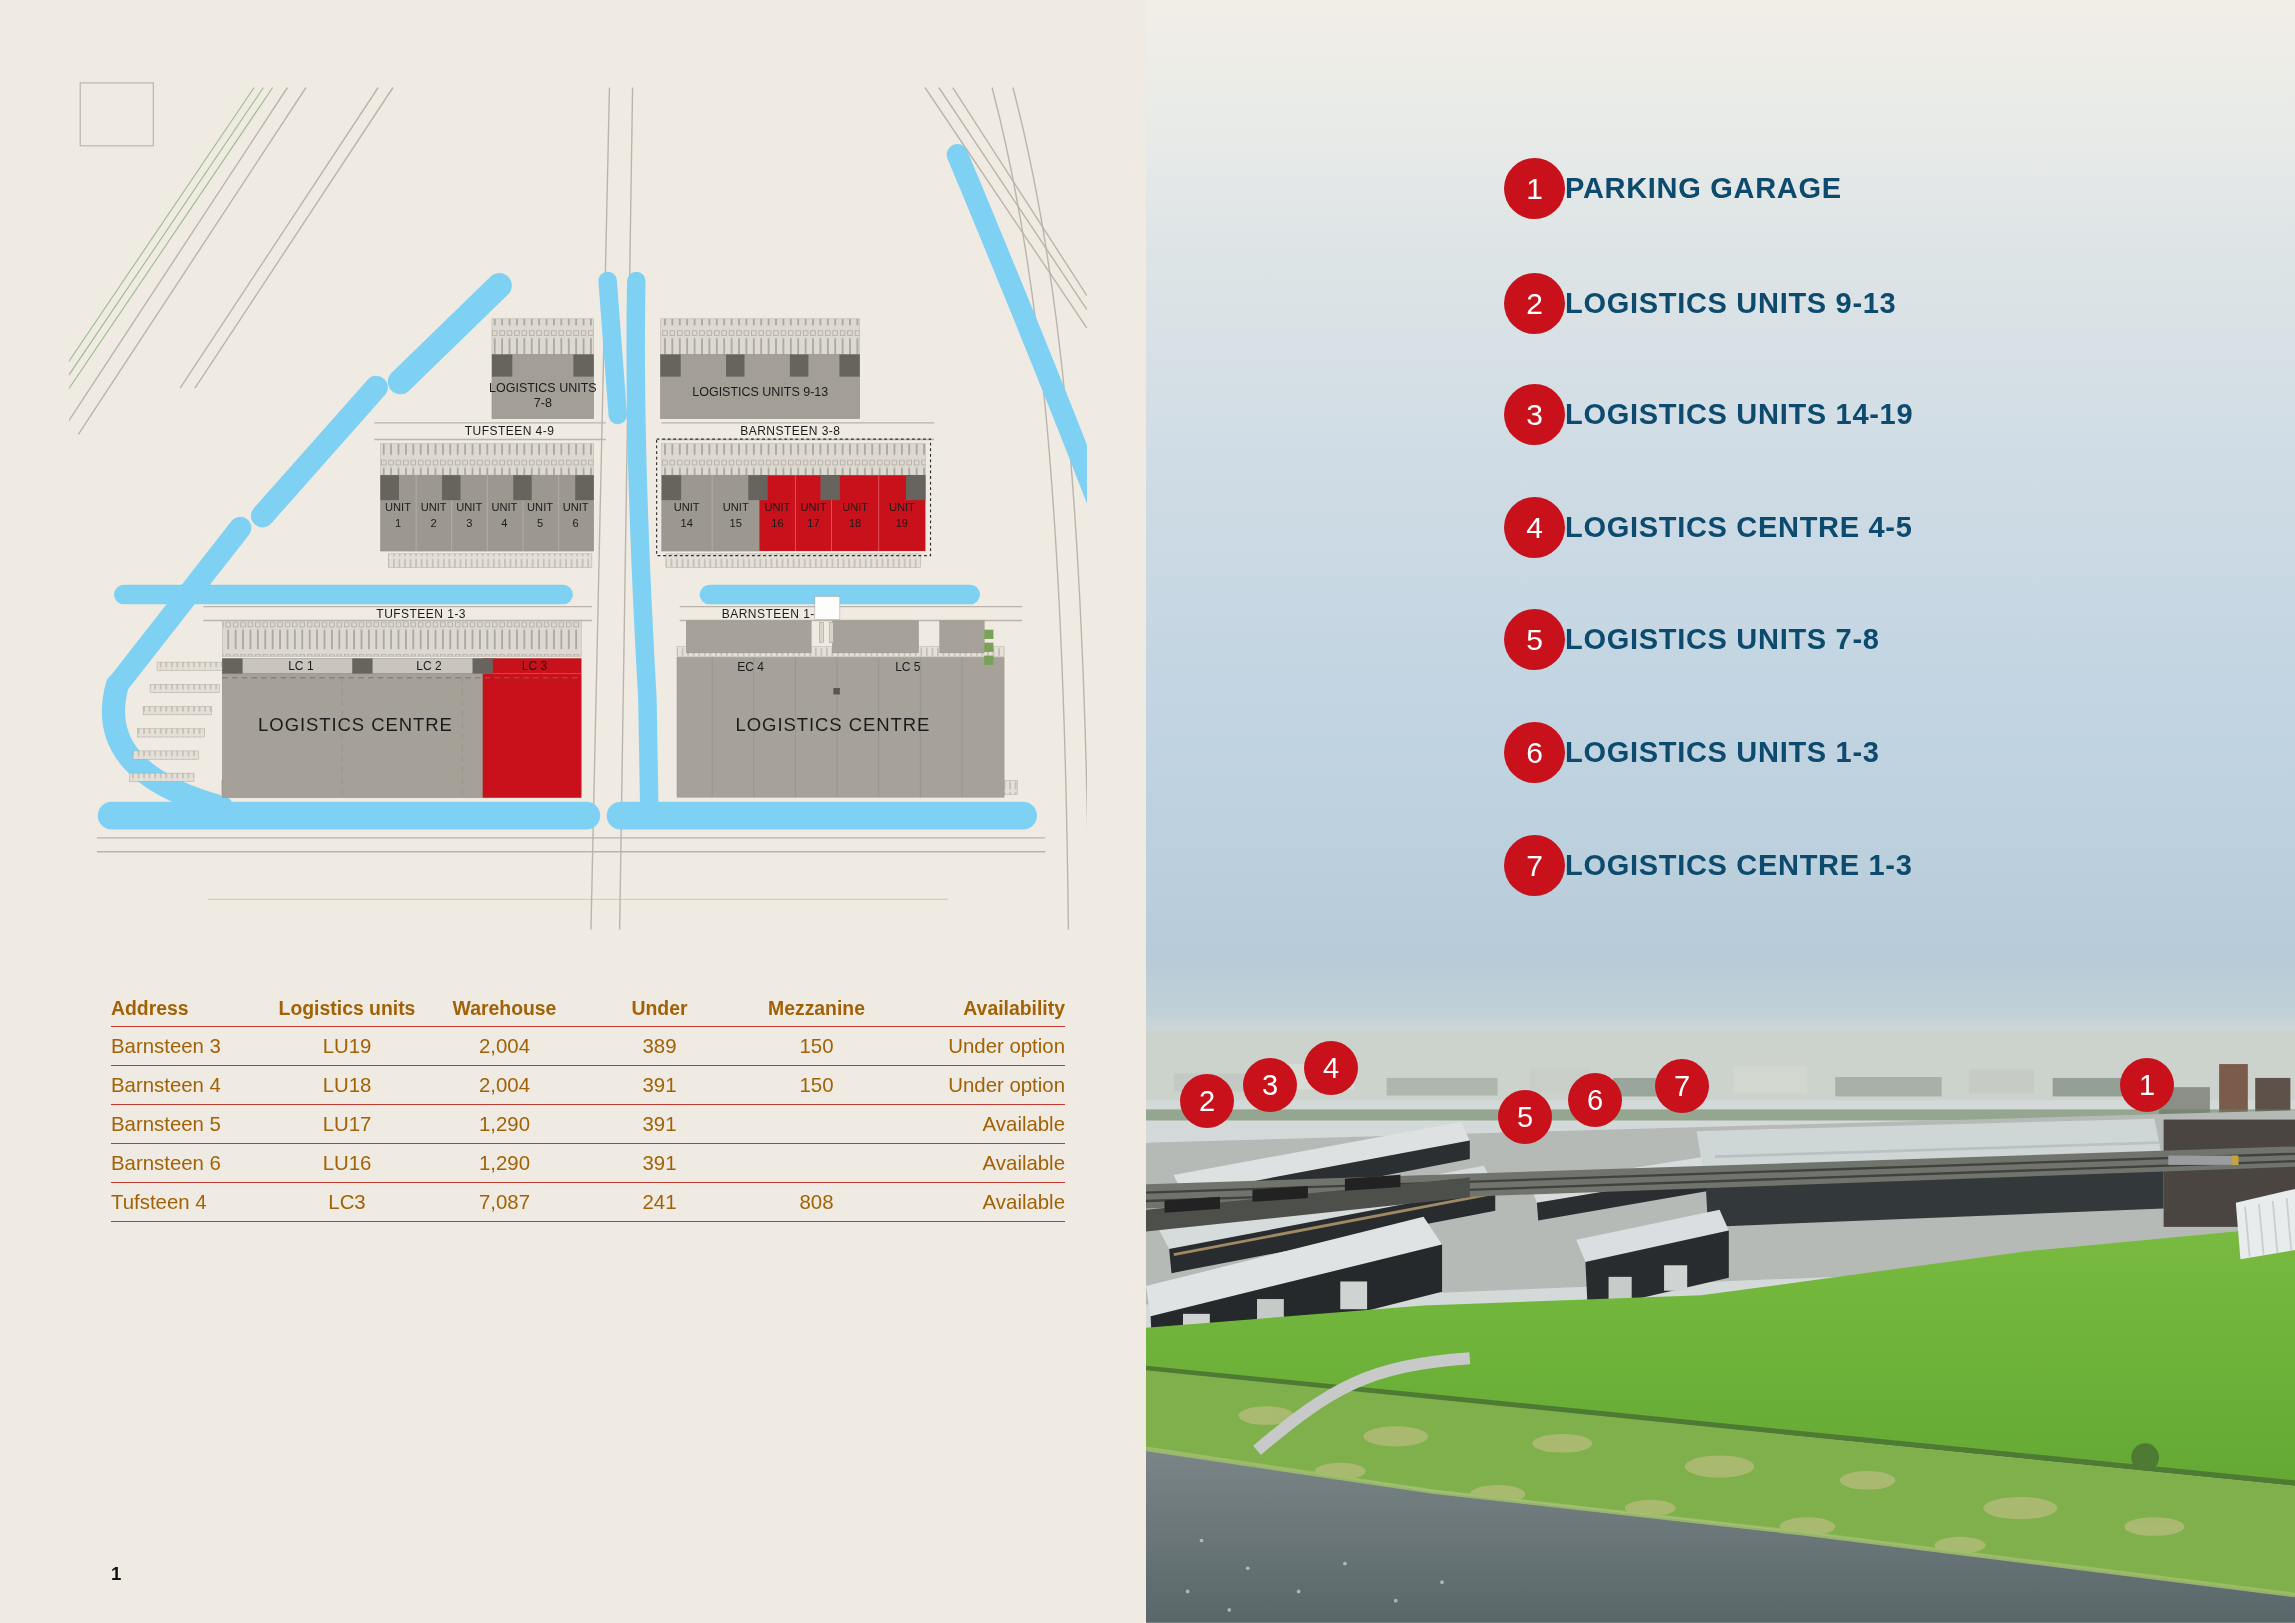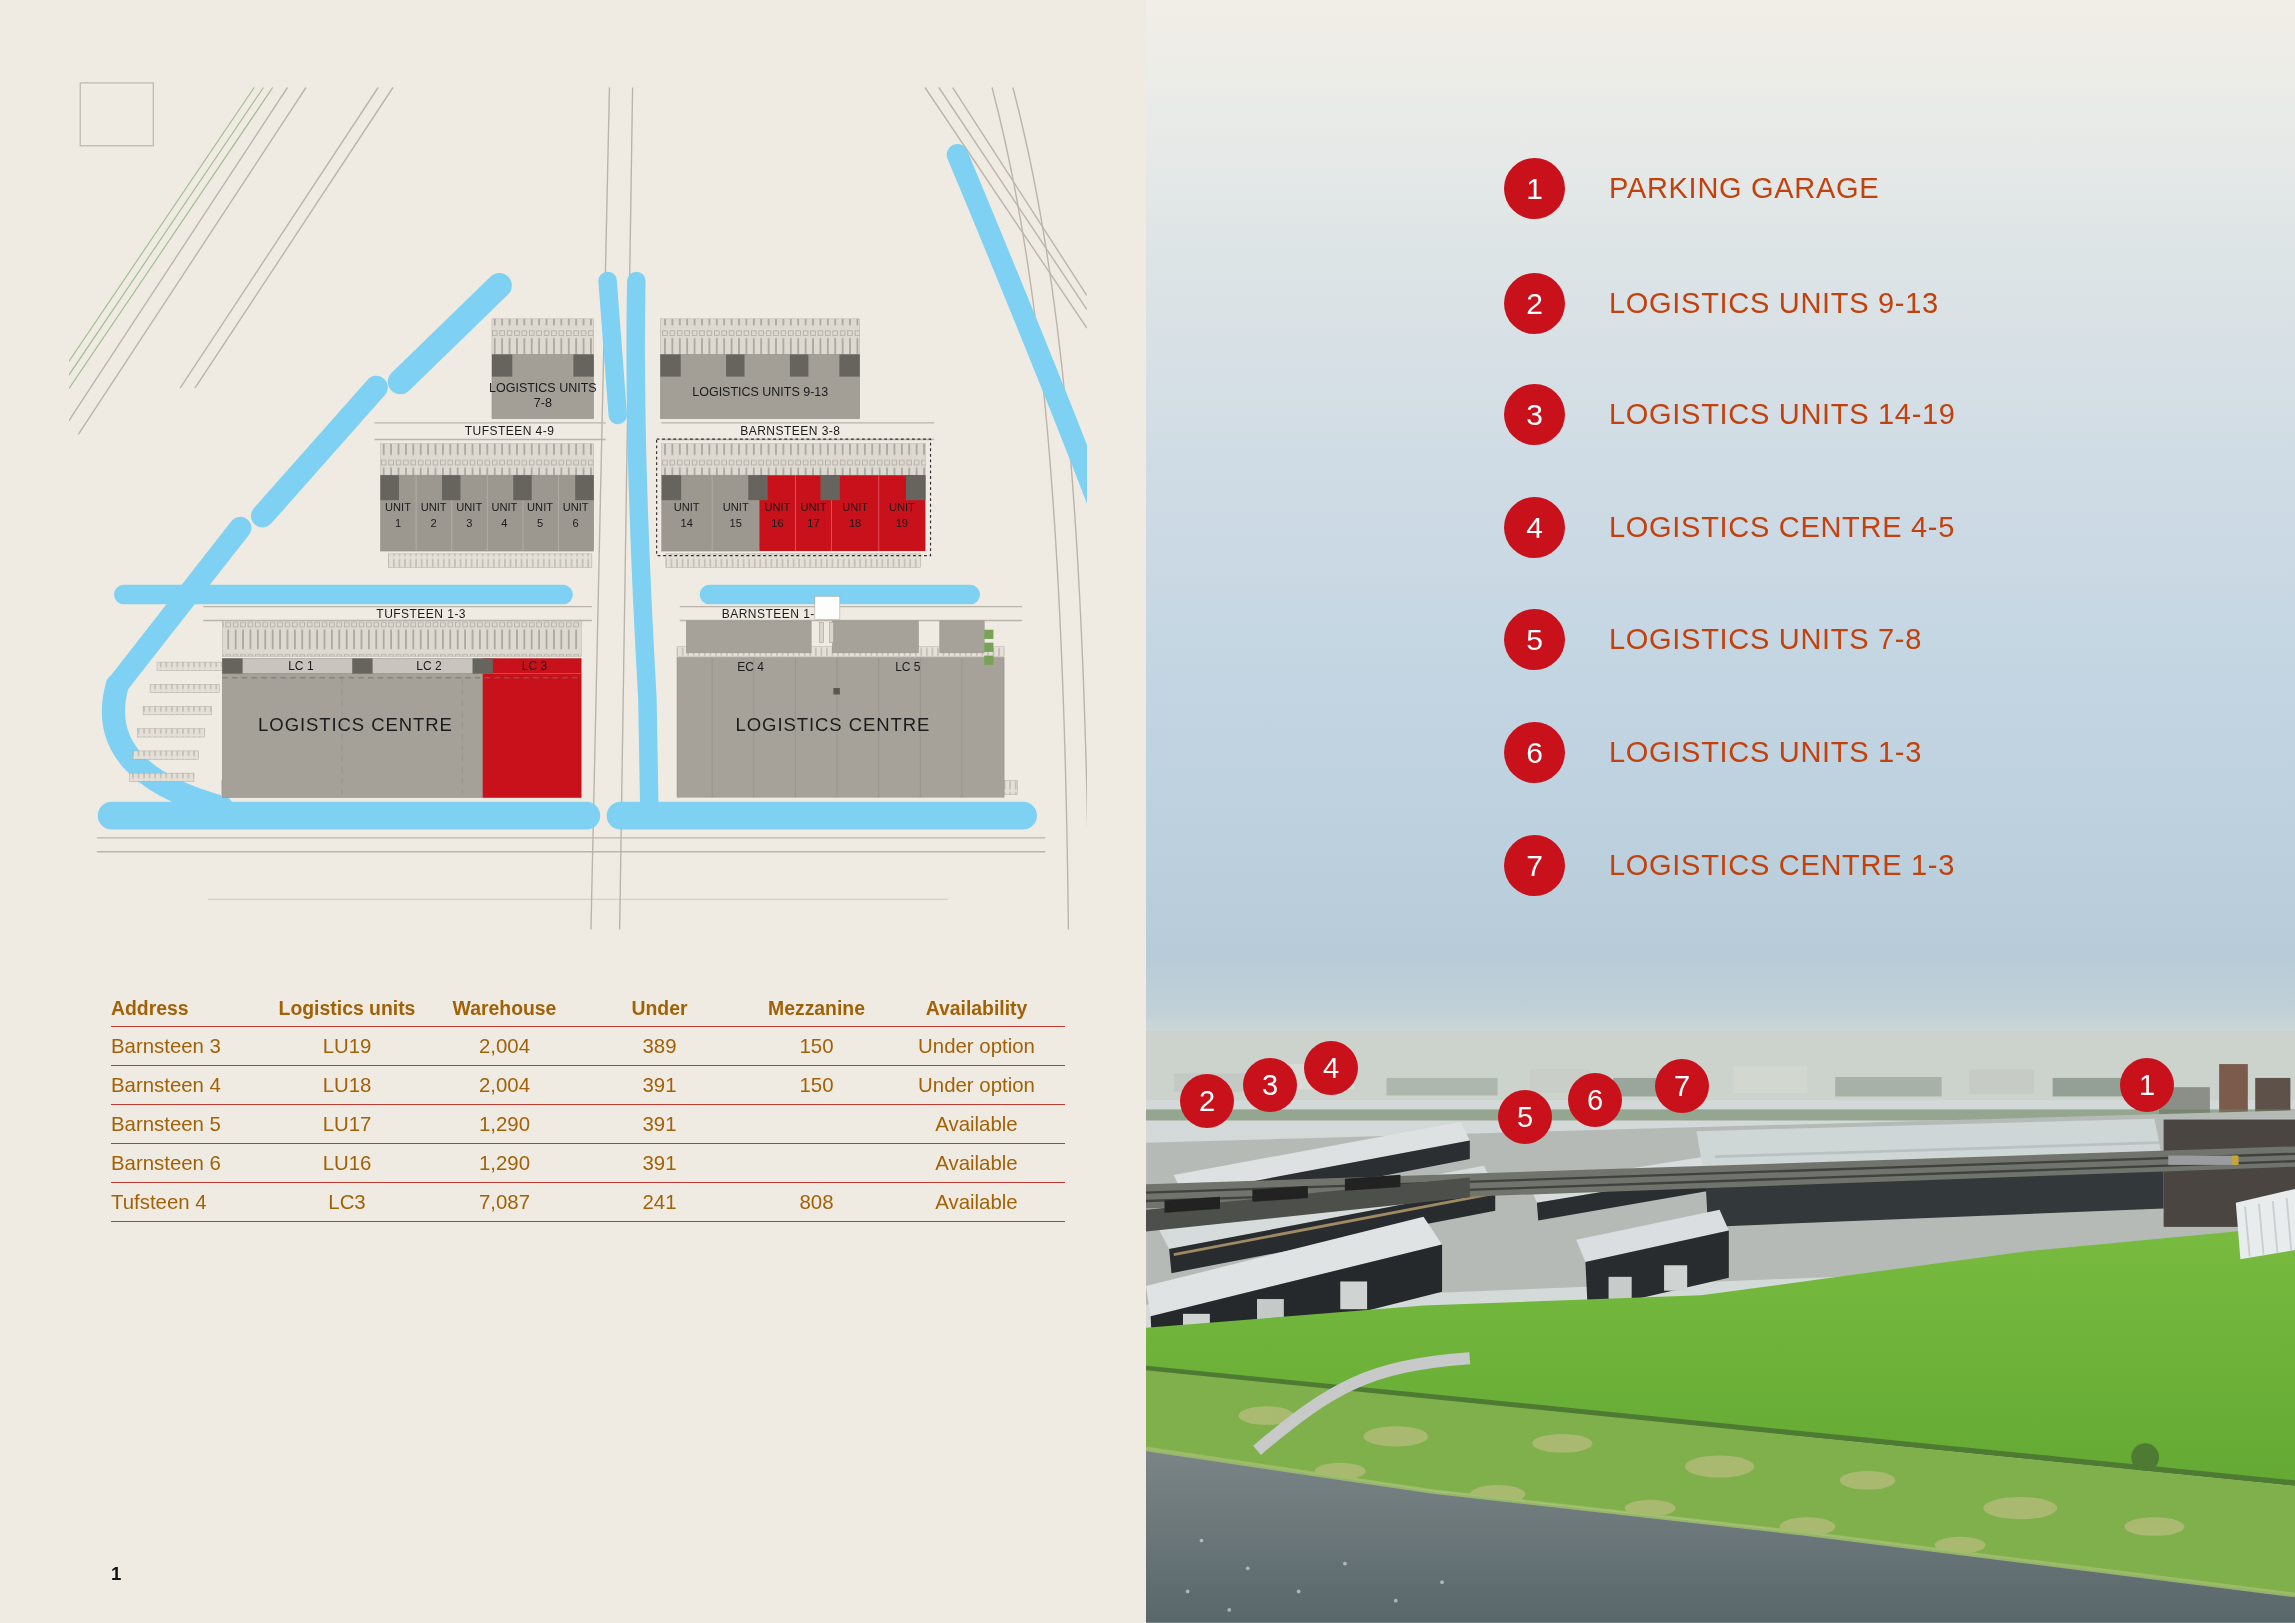--- a/index.html
+++ b/index.html
@@ -30,21 +30,21 @@
   }
 
   
   .legend-item { position:absolute; left:1504px; display:flex; align-items:center; height:61px; }
   .legend-circle {
     width:61px; height:61px; border-radius:50%; background:#c8111b; color:#fff;
     display:flex; align-items:center; justify-content:center; font-size:30px; font-weight:400;
     flex:0 0 auto;
   }
   .legend-label {
-    margin-left:44px; font-size:29px; font-weight:400; letter-spacing:0.7px; color:#c2410c;
+    font-size:29px; font-weight:700; letter-spacing:0.7px; color:#0c4a6e;
     white-space:nowrap;
   }
 
   
   .plan { position:absolute; left:69px; top:69px; width:1018px; height:879px; }
   .plan text { font-family:"Liberation Sans", sans-serif; fill:#1b1b1b; }
 
   
   .stack-table {
     position:absolute; left:111px; top:991px; width:954px;
@@ -54,21 +54,21 @@
     display:grid;
     grid-template-columns:148px 176px 139px 171px 143px 177px;
     align-items:center;
     height:39px;
     border-bottom:1.4px solid #bf3a30;
   }
   .t-row.header { height:36px; font-weight:700; font-size:19.4px; }
   .t-cell { white-space:nowrap; }
   .c-address { text-align:left; }
   .c-units, .c-warehouse, .c-office, .c-mezz { text-align:center; }
-  .c-avail { text-align:center; }
+  .c-avail { text-align:right; }
 
   .page-number { position:absolute; left:111px; top:1563px; font-size:18.5px; font-weight:700; color:#111; }
 </style>
 </head>
 <body>
 
 <div class="photo">
   <svg width="1149" height="1623" viewBox="0 0 2484 3508">
     <defs>
       <linearGradient id="waterGrad" x1="0" y1="0" x2="0" y2="1">

